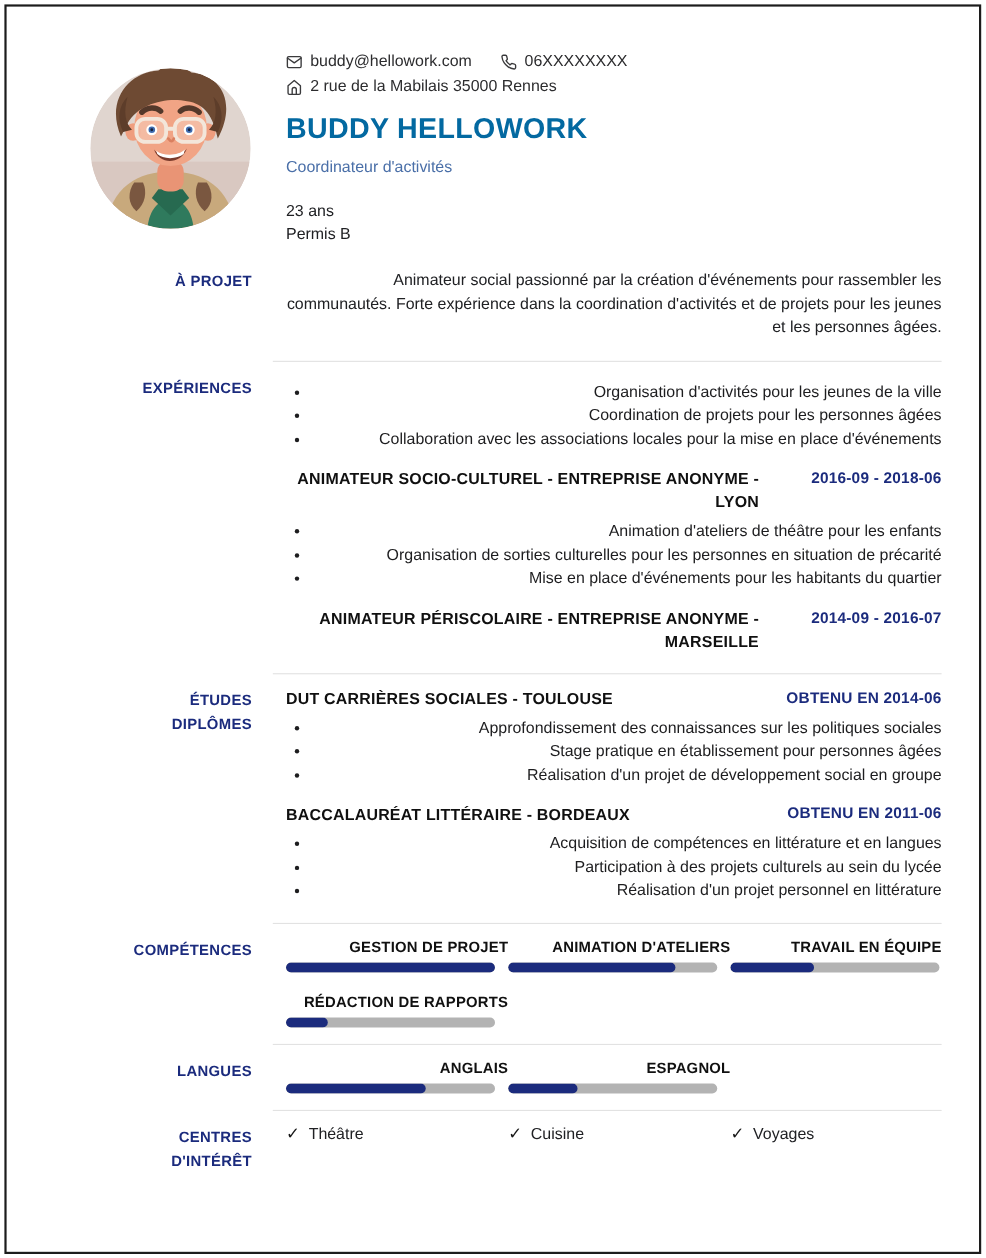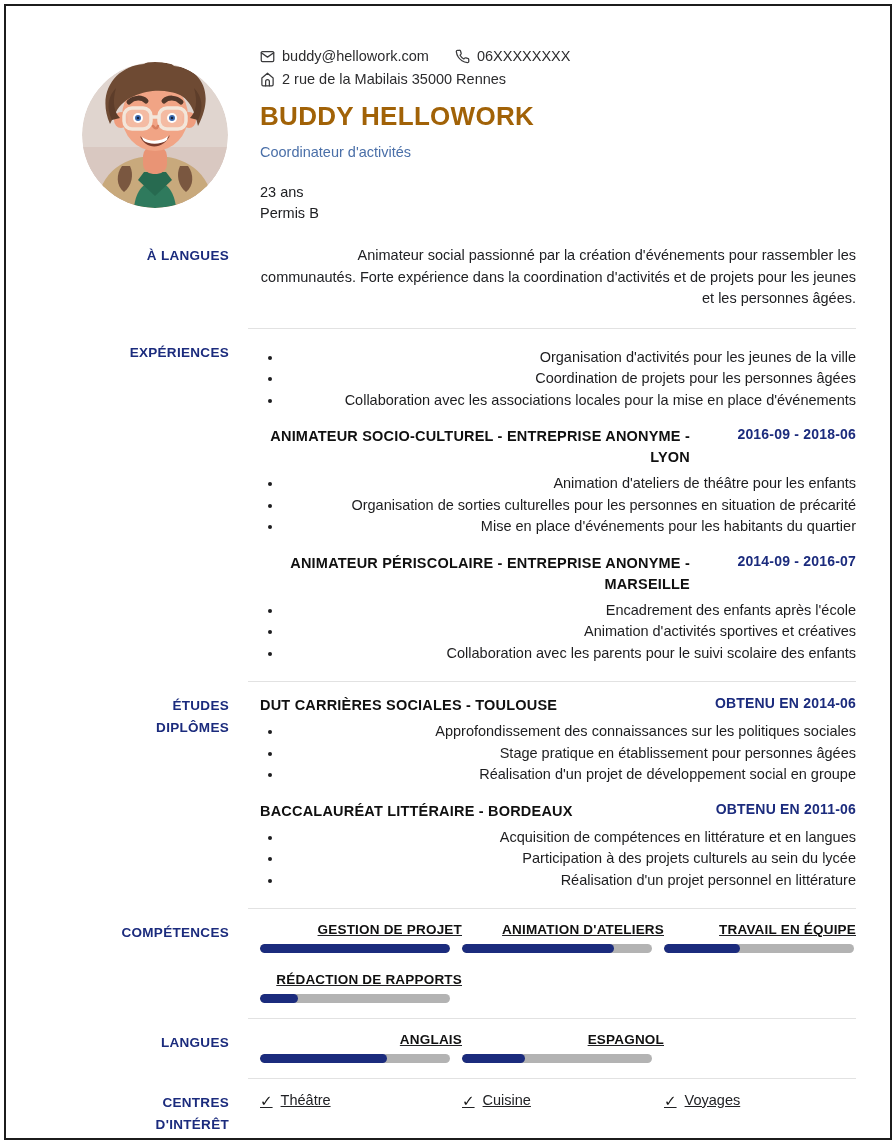--- a/index.html
+++ b/index.html
@@ -22,21 +22,21 @@
     overflow:hidden;
   }
   
   .header{display:flex;padding:38px 34px 0 76px;}
   .avatar-wrap{width:146px;height:146px;border-radius:50%;overflow:hidden;flex-shrink:0;margin-top:18px;}
   .header-right{margin-left:32px;flex:1;min-width:0;}
   .contact-rows{margin-top:4px;}
   .contact-row{display:flex;align-items:center;gap:26px;margin-bottom:7px;}
   .contact-item{display:flex;align-items:center;gap:7px;font-size:14.5px;color:#2c2c2e;}
   .contact-item svg{display:block;color:#3a3a3c;}
-  .person-name{font-size:26px;font-weight:700;letter-spacing:.3px;color:#a16207;margin-top:14px;}
+  .person-name{font-size:26px;font-weight:700;letter-spacing:.3px;color:#0369a1;margin-top:14px;}
   .person-subtitle{color:var(--subtitle-blue);font-size:14.5px;margin-top:12px;}
   .person-meta{margin-top:22px;line-height:21px;font-size:14.5px;}
   
   .section{display:flex;padding:13px 34px 15px 0;}
   .section-label{
     width:223px;flex-shrink:0;text-align:right;color:var(--navy);
     font-weight:700;font-size:13.5px;letter-spacing:.3px;line-height:22px;
     white-space:pre-line;
   }
   .section-body{flex:1;margin-left:31px;min-width:0;text-align:right;}
@@ -45,21 +45,21 @@
   .about-text{line-height:21.5px;font-size:14.5px;}
   
   .job{margin-bottom:15px;}
   .job:last-child{margin-bottom:2px;}
   .job-head{display:flex;justify-content:space-between;align-items:flex-start;}
   .job-title{font-weight:700;font-size:14.5px;line-height:21px;color:#101010;max-width:430px;letter-spacing:.2px;}
   .job-dates{font-weight:700;font-size:14px;color:var(--navy);white-space:nowrap;margin-left:16px;letter-spacing:.2px;}
   ul.bullets{margin:5px 0 0 0;padding-left:23px;}
   ul.bullets li{line-height:21.5px;font-size:14.5px;color:#1d1d1f;}
   
-  .grid3{display:grid;grid-template-columns:202px 202px 1fr;row-gap:19px;text-decoration:underline;}
+  .grid3{display:grid;grid-template-columns:202px 202px 1fr;row-gap:19px;}
   .skill-name{font-weight:700;font-size:13.5px;color:#101010;letter-spacing:.2px;}
   .bar{width:190px;height:9px;border-radius:5px;background:var(--bar-track);margin-top:7px;overflow:hidden;}
   .bar-fill{height:100%;border-radius:5px;background:var(--navy);}
   
   .interest{display:flex;align-items:center;gap:8px;font-size:14.5px;}
   .check{font-weight:700;color:#161616;font-size:15px;line-height:1;}
 </style>
 </head>
 <body>
 
@@ -154,21 +154,21 @@
       <div class="person-name">BUDDY HELLOWORK</div>
       <div class="person-subtitle">Coordinateur d'activités</div>
       <div class="person-meta">
         <div>23 ans</div>
         <div>Permis B</div>
       </div>
     </div>
   </div>
 
   <div class="section" style="padding-top:21px;padding-bottom:18px;">
-    <div class="section-label">À LANGUES</div>
+    <div class="section-label">À PROJET</div>
     <div class="section-body">
       <div class="about-text">Animateur social passionné par la création d'événements pour rassembler les communautés. Forte expérience dans la coordination d'activités et de projets pour les jeunes et les personnes âgées.</div>
     </div>
   </div>
   <div class="divider"></div>
 
   <div class="section">
     <div class="section-label">EXPÉRIENCES</div>
     <div class="section-body">
         <div class="job">
@@ -187,25 +187,20 @@
             <li>Animation d'ateliers de théâtre pour les enfants</li>
             <li>Organisation de sorties culturelles pour les personnes en situation de précarité</li>
             <li>Mise en place d'événements pour les habitants du quartier</li>
           </ul>
         </div>
         <div class="job">
           <div class="job-head">
             <div class="job-title">ANIMATEUR PÉRISCOLAIRE - ENTREPRISE ANONYME - MARSEILLE</div>
             <div class="job-dates">2014-09 - 2016-07</div>
           </div>
-          <ul class="bullets">
-            <li>Encadrement des enfants après l'école</li>
-            <li>Animation d'activités sportives et créatives</li>
-            <li>Collaboration avec les parents pour le suivi scolaire des enfants</li>
-          </ul>
         </div>
       </div>
   </div>
   <div class="divider"></div>
 
   <div class="section">
     <div class="section-label">ÉTUDES
 DIPLÔMES</div>
     <div class="section-body">
         <div class="job">

